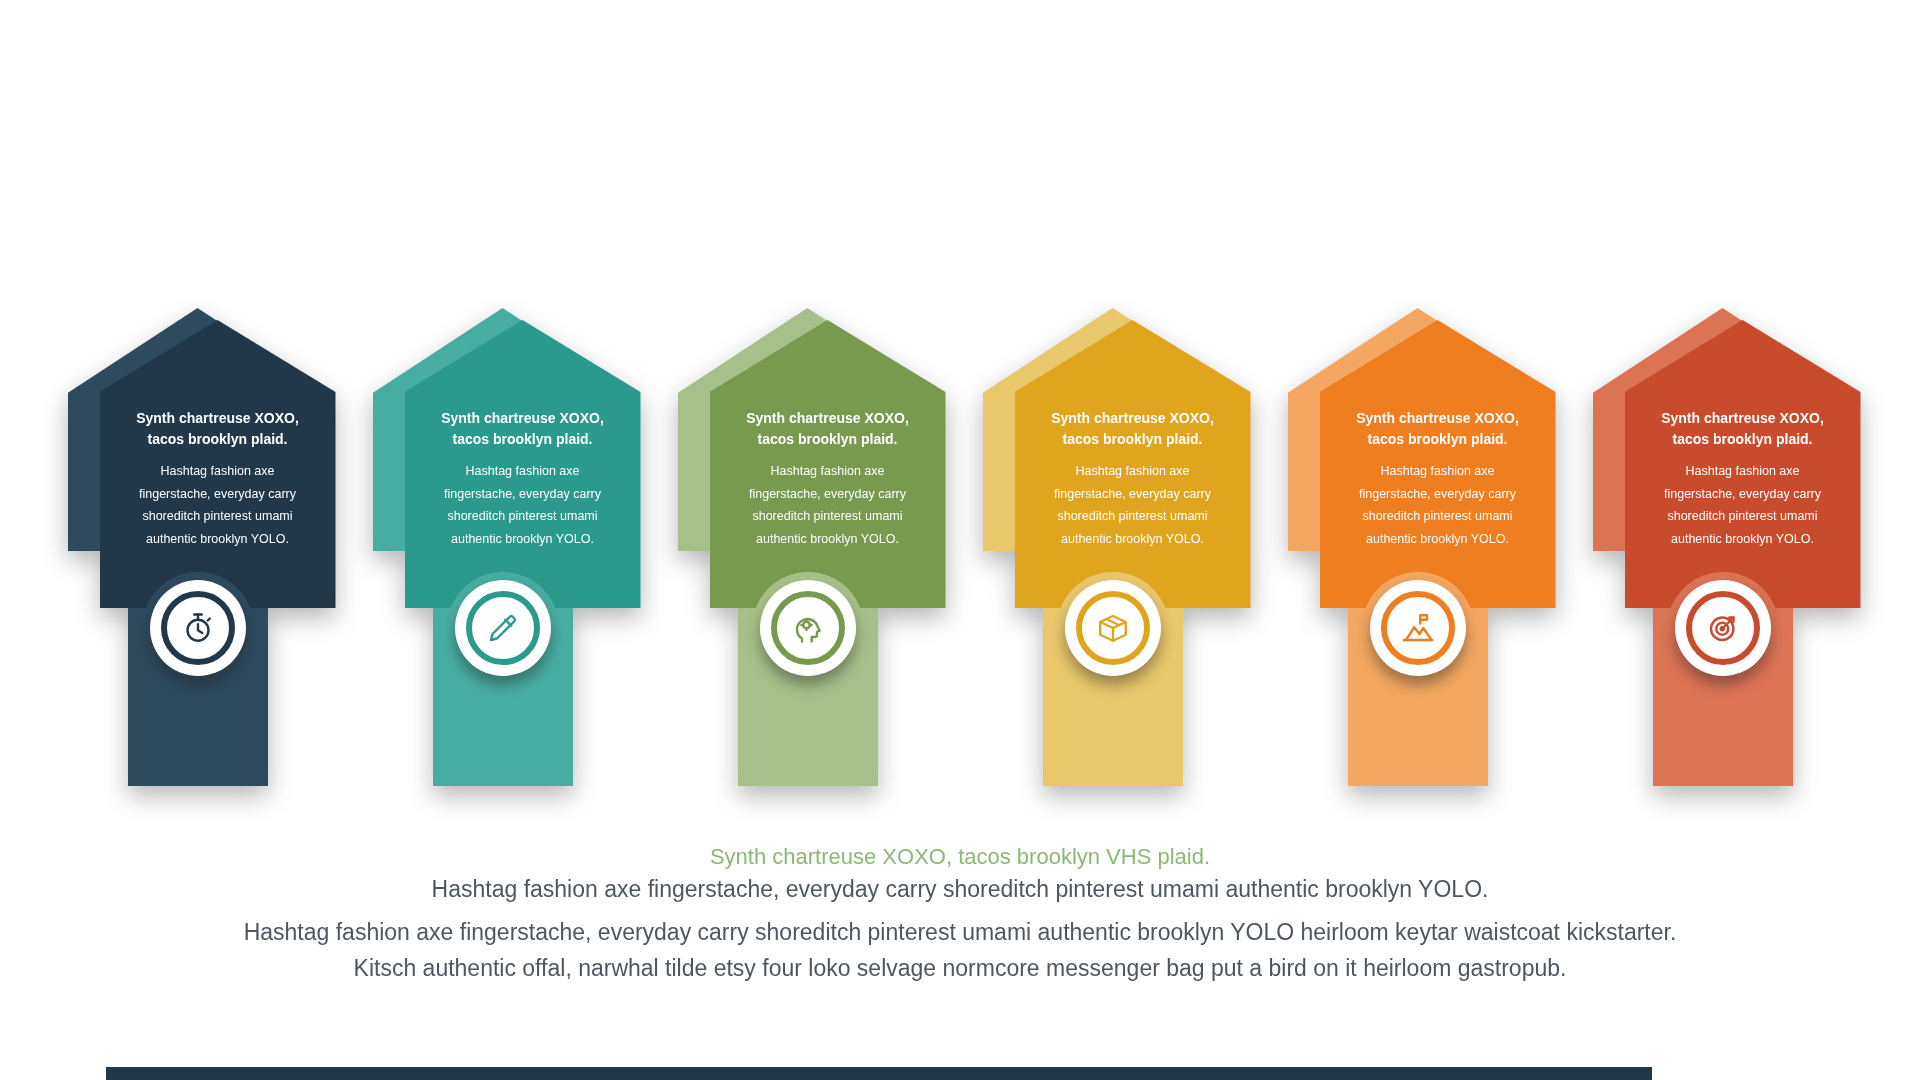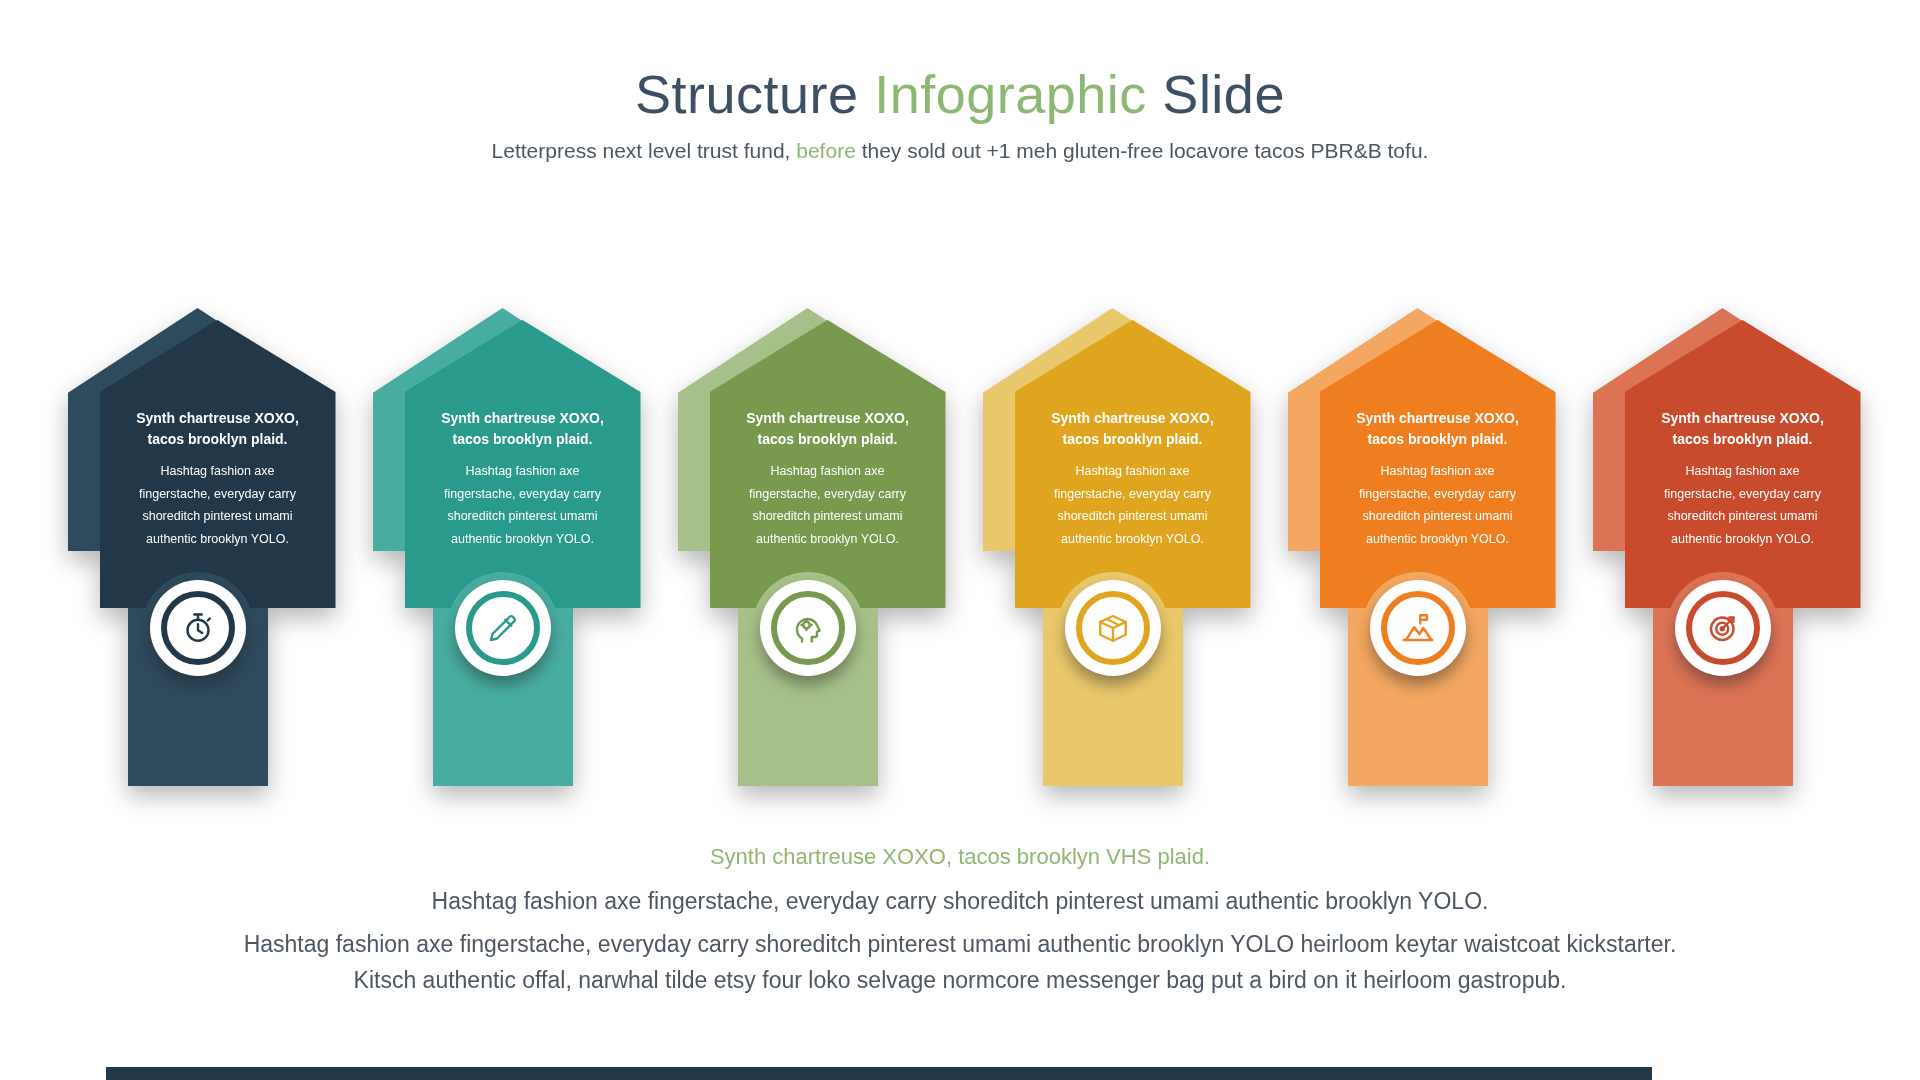--- a/index.html
+++ b/index.html
@@ -39,44 +39,32 @@
     display:flex; align-items:center; justify-content:center;
   }
   .badge-ring {
     width:74px; height:74px; border-radius:50%; border:6px solid var(--main);
     display:flex; align-items:center; justify-content:center; color:var(--main); background:#fff;
   }
   .icon svg { width:36px; height:36px; display:block; }
 
   
   .footer-text { position:absolute; top:844px; left:0; width:100%; text-align:center; }
-  .footer-line1 { font-size:22px; margin-bottom:18px; }
+  .footer-line1 { font-size:22px; margin-bottom:6px; }
   .footer-line2 { font-size:23px; margin-bottom:12px; }
   .footer-line3 { font-size:23px; line-height:1.55; max-width:1480px; margin:0 auto; }
 
   
   .footer-bar { position:absolute; bottom:0; left:106px; width:1546px; height:13px; }
 </style>
 </head>
 <body>
 
 <div class="slide">
 
-  <div class="header">
-    <h1 class="title" style="color: rgb(62, 79, 99);">
-      <span>Structure</span>
-      <span style="color: rgb(140, 184, 115);">Infographic</span>
-      <span>Slide</span>
-    </h1>
-    <p class="subtitle" style="color: rgb(77, 87, 97);">
-      <span>Letterpress next level trust fund,</span>
-      <span style="color: rgb(140, 184, 115);">before</span>
-      <span>they sold out +1 meh gluten-free locavore tacos PBR&amp;B tofu.</span>
-    </p>
-  </div>
 
   <div class="cards-row">
 
     <div class="card" style="--main: #223848; --light: #2e4a5d;">
       <div class="shape-group">
         <div class="stem"></div>
         <div class="arrow-outer"></div>
         <div class="arrow-inner">
           <div class="card-title">Synth chartreuse XOXO, tacos brooklyn plaid.</div>
           <div class="card-body">Hashtag fashion axe fingerstache, everyday carry shoreditch pinterest umami authentic brooklyn YOLO.</div>

